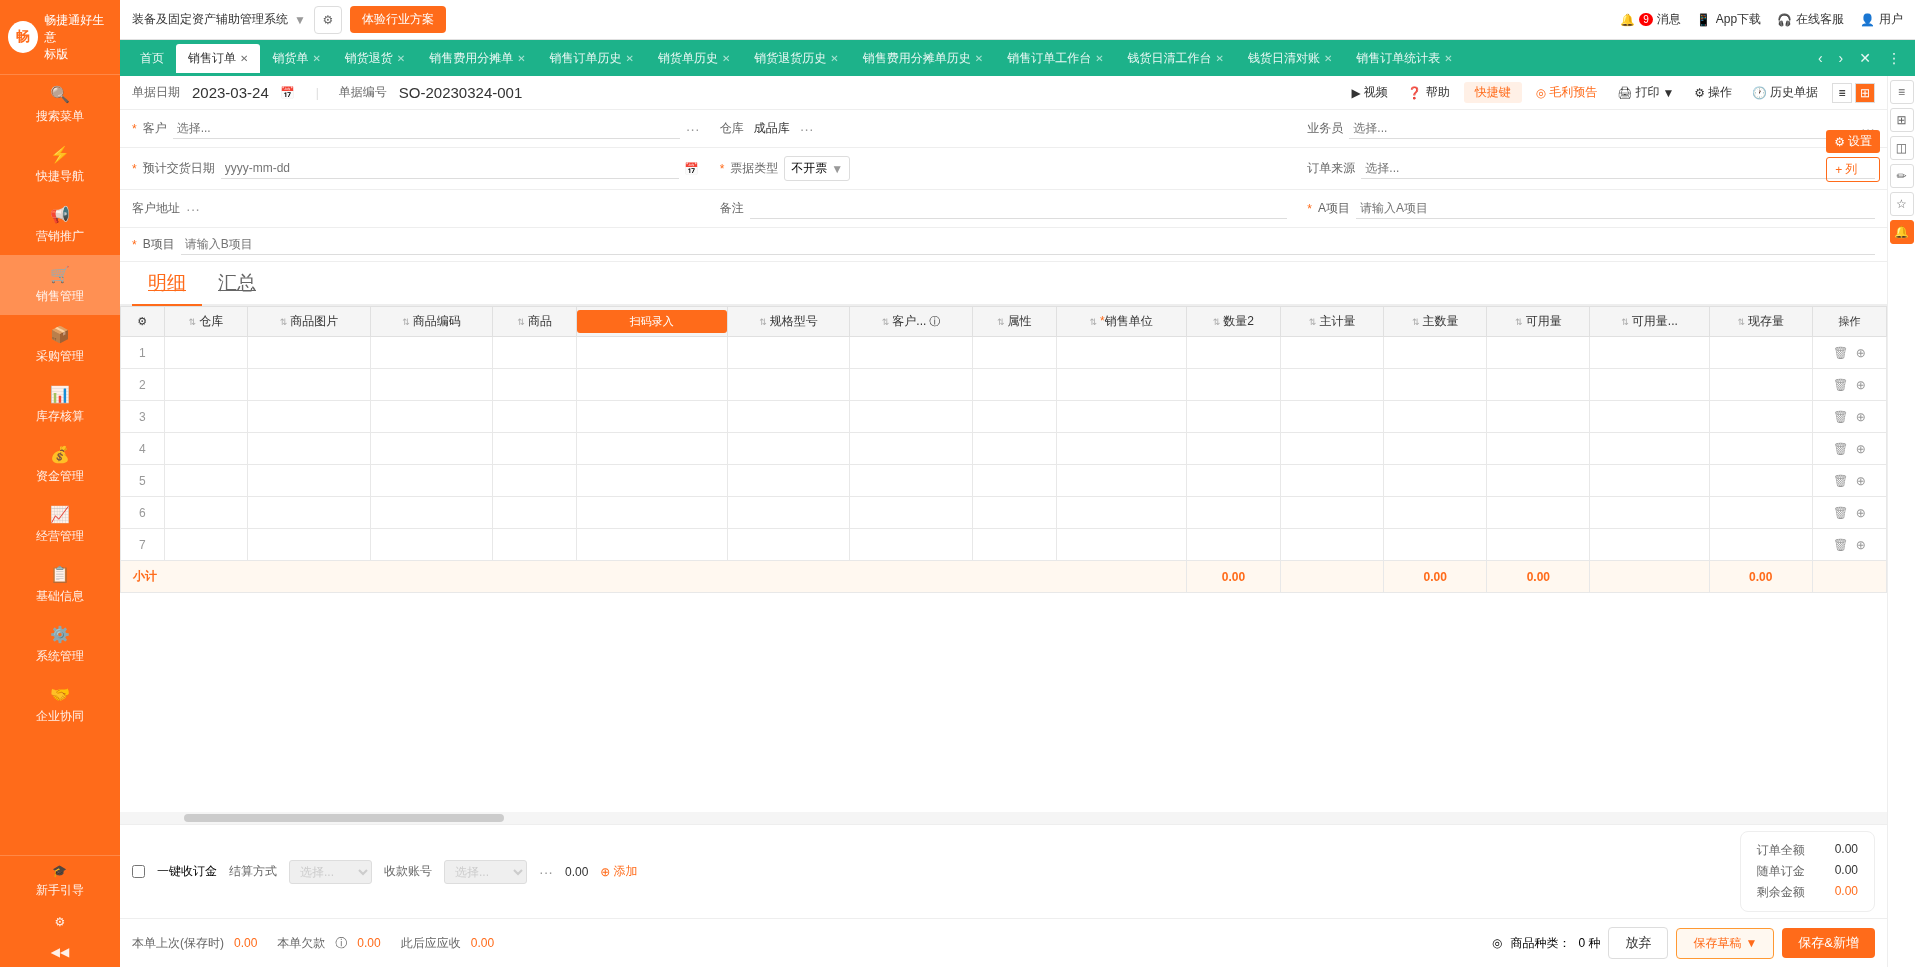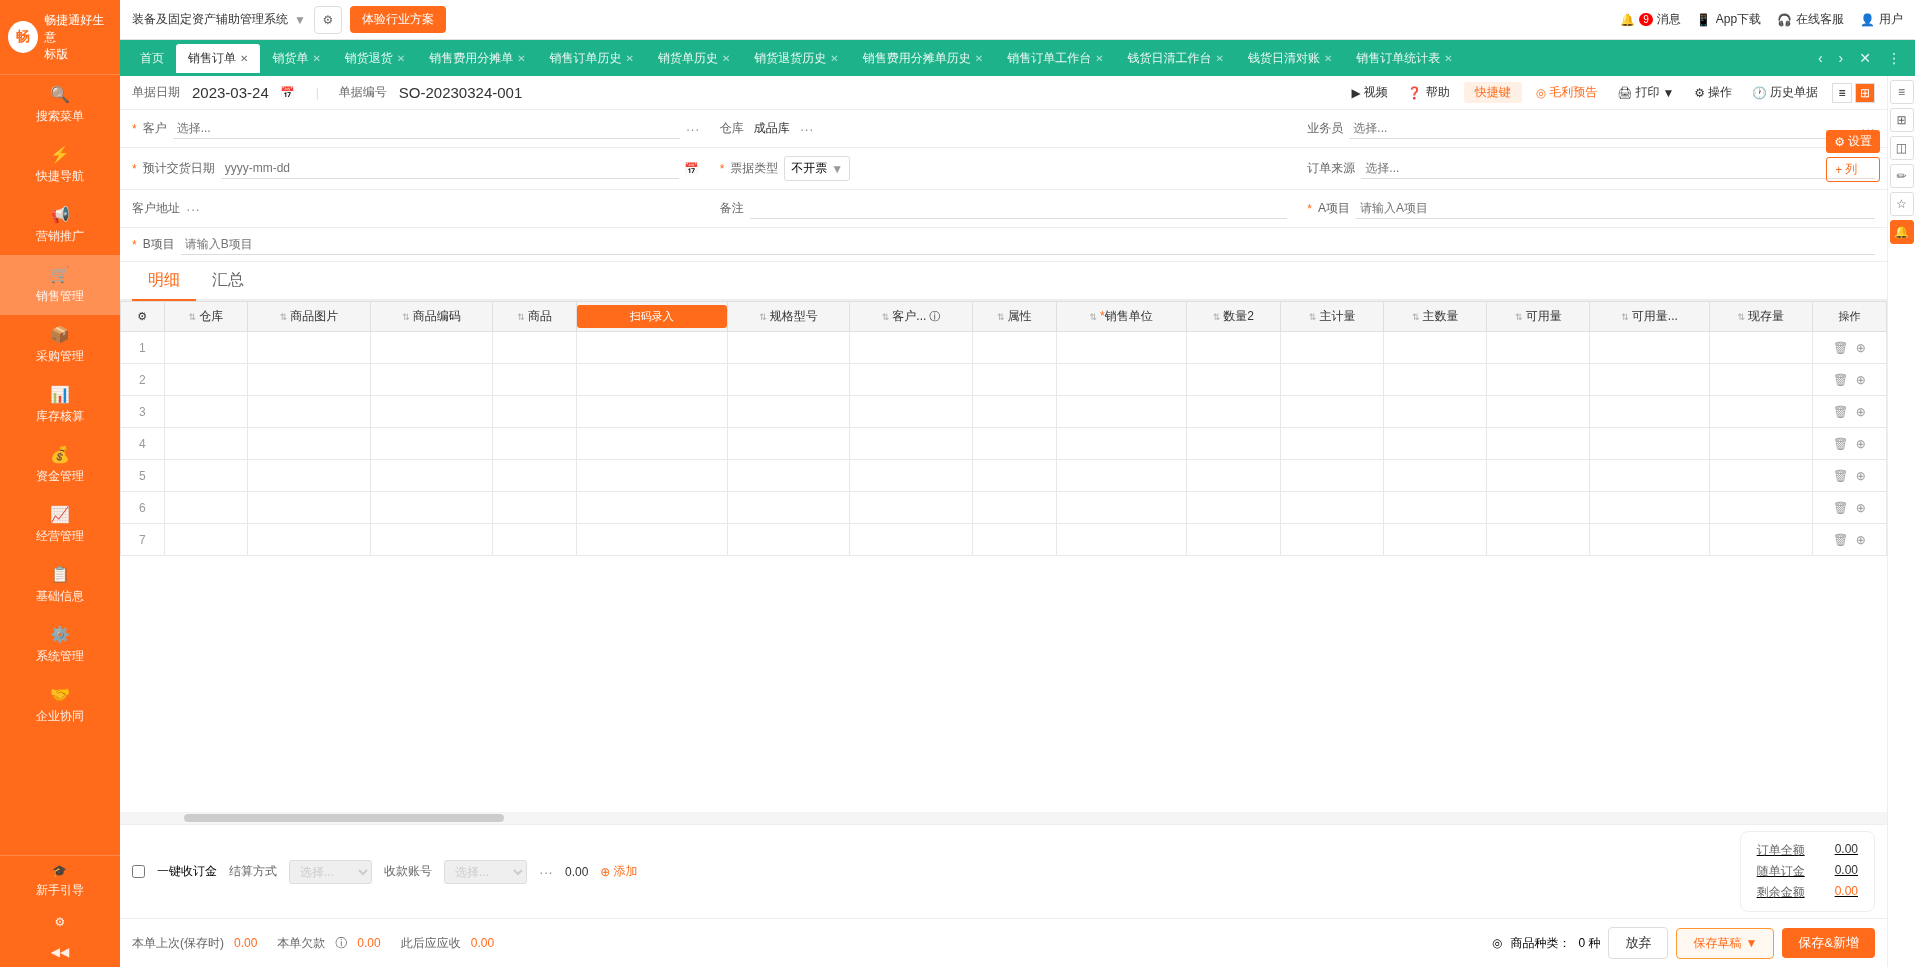--- a/index.html
+++ b/index.html
@@ -50,21 +50,21 @@
     .field-row { display: flex; align-items: center; gap: 6px; }
     .field-label { color: #666; font-size: 12px; white-space: nowrap; }
     .field-required { color: #ff6b1a; }
     .field-input { flex: 1; border: none; border-bottom: 1px solid #ddd; padding: 3px 4px; font-size: 12px; color: #ccc; outline: none; background: transparent; }
     .field-dots { color: #999; font-size: 14px; }
     .field-select { display: flex; align-items: center; gap: 4px; border: 1px solid #ddd; border-radius: 3px; padding: 3px 6px; font-size: 12px; cursor: pointer; }
     .field-select-arrow { color: #999; }
 
     
     .detail-tabs { display: flex; align-items: center; padding: 0 12px; border-bottom: 2px solid #eee; }
-    .detail-tab { padding: 8px 16px; cursor: pointer; font-size: 16px; color: #666; border-bottom: 2px solid transparent; margin-bottom: -2px; }
+    .detail-tab { padding: 8px 16px; cursor: pointer; font-size: 19px; color: #666; border-bottom: 2px solid transparent; margin-bottom: -2px; text-decoration: underline; }
     .detail-tab.active { color: #ff6b1a; border-bottom: 2px solid #ff6b1a; }
 
     
     .detail-table { flex: 1; overflow: auto; }
     table { width: 100%; border-collapse: collapse; }
     th { background: #f5f5f5; border: 1px solid #e0e0e0; padding: 6px 8px; text-align: center; font-weight: normal; color: #333; white-space: nowrap; font-size: 11px; position: sticky; top: 0; z-index: 2; }
     th .sort-arrows { color: #aaa; font-size: 9px; }
     td { border: 1px solid #e8e8e8; padding: 4px 6px; text-align: center; height: 32px; color: #333; font-size: 12px; }
     .row-num { color: #999; }
 
@@ -567,20 +567,32 @@
                 <td></td>
                 <td></td>
                 <td></td>
                 <td></td>
                 <td style="white-space:nowrap;">
                   <span style="cursor:pointer;color:#999;">🗑</span>
                   <span style="cursor:pointer;color:#999;margin-left:4px;">⊕</span>
                 </td>
               </tr>
 
+              <tr class="subtotal-row">
+                <td colspan="10" style="text-align:left;padding-left:12px;">
+                  <span class="subtotal-label">小计</span>
+                </td>
+                <td class="subtotal-val">0.00</td>
+                <td></td>
+                <td class="subtotal-val">0.00</td>
+                <td class="subtotal-val">0.00</td>
+                <td></td>
+                <td class="subtotal-val">0.00</td>
+                <td></td>
+              </tr>
             </tbody>
           </table>
         </div>
 
         <div class="scrollbar-row">
           <div class="scrollbar-thumb"></div>
         </div>
 
         <div class="bottom-bar">
           <div class="cb-item">
@@ -595,21 +607,21 @@
           <select class="checkout-select">
             <option>选择...</option>
           </select>
           <span class="field-dots">···</span>
           <span class="amount-display">0.00</span>
           <div class="add-btn">
             <span>⊕</span>
             <span>添加</span>
           </div>
 
-          <div style="margin-left:auto;background:#fff;border:1px solid #eee;padding:8px 16px;border-radius:8px;text-decoration:underline;">
+          <div style="margin-left:auto;background:#fff;border:1px solid #eee;padding:8px 16px;border-radius:8px;">
             <div class="summary-line">
               <span class="label">订单全额</span>
               <span class="value">0.00</span>
             </div>
             <div class="summary-line">
               <span class="label">随单订金</span>
               <span class="value">0.00</span>
             </div>
             <div class="summary-line">
               <span class="label">剩余金额</span>

